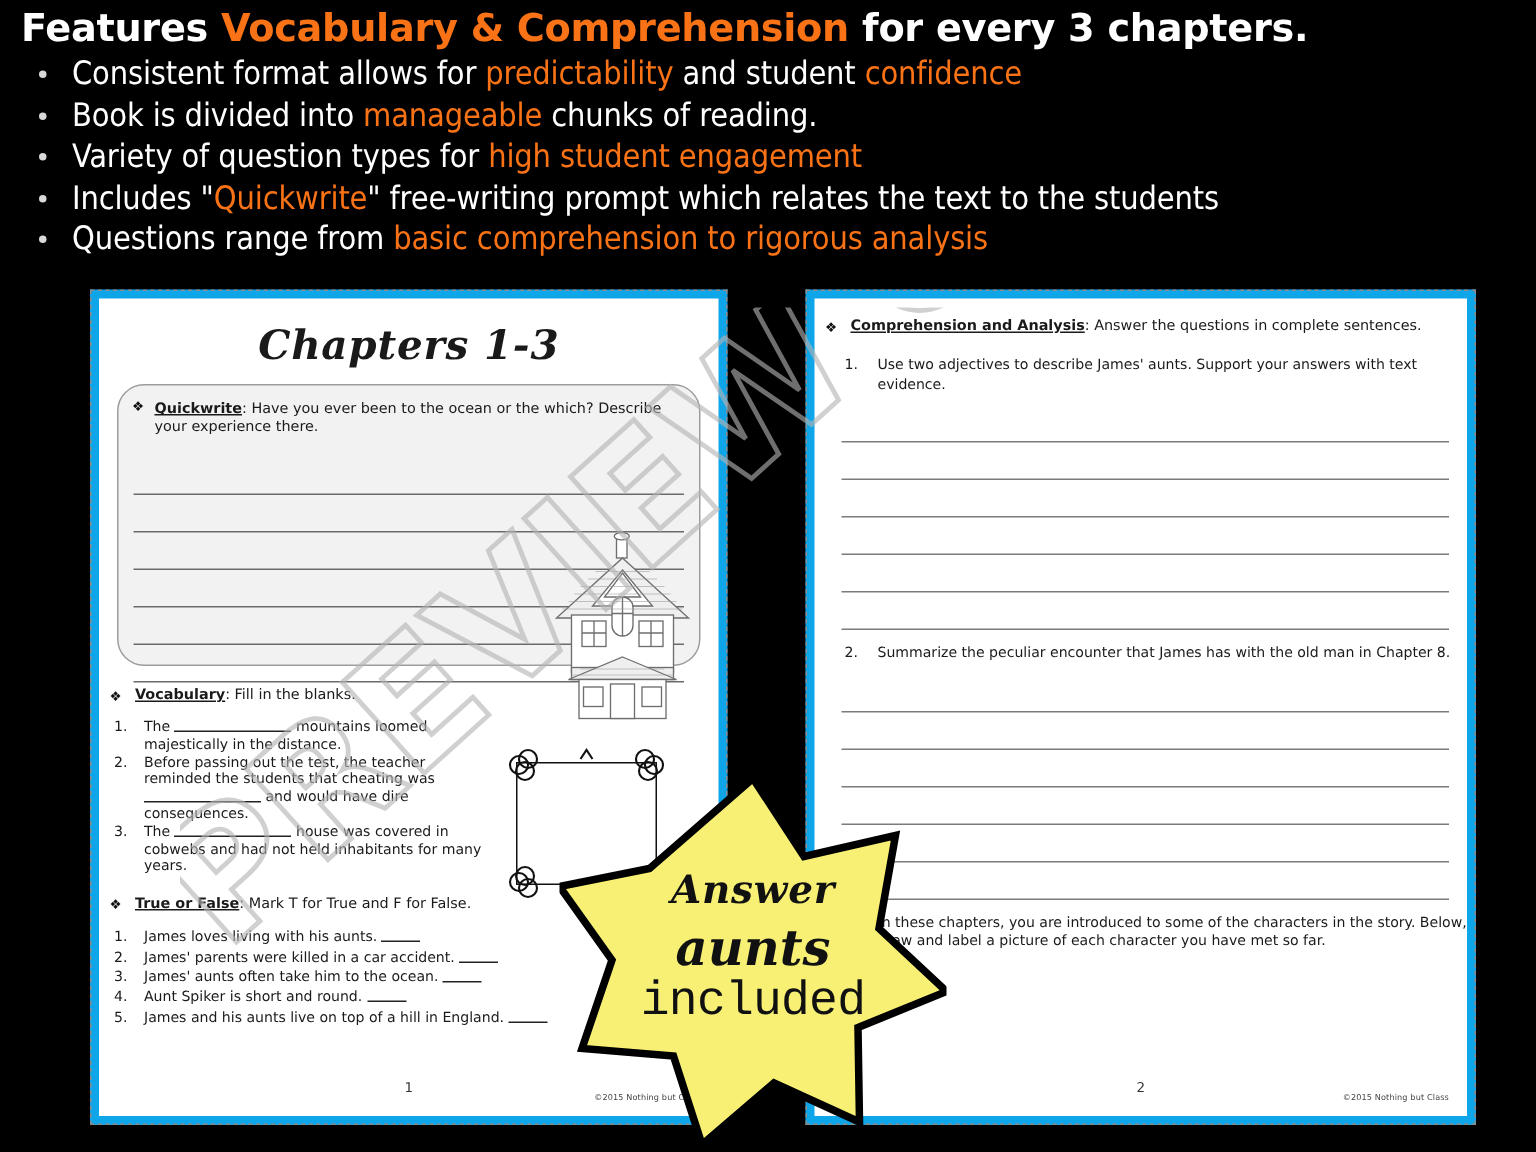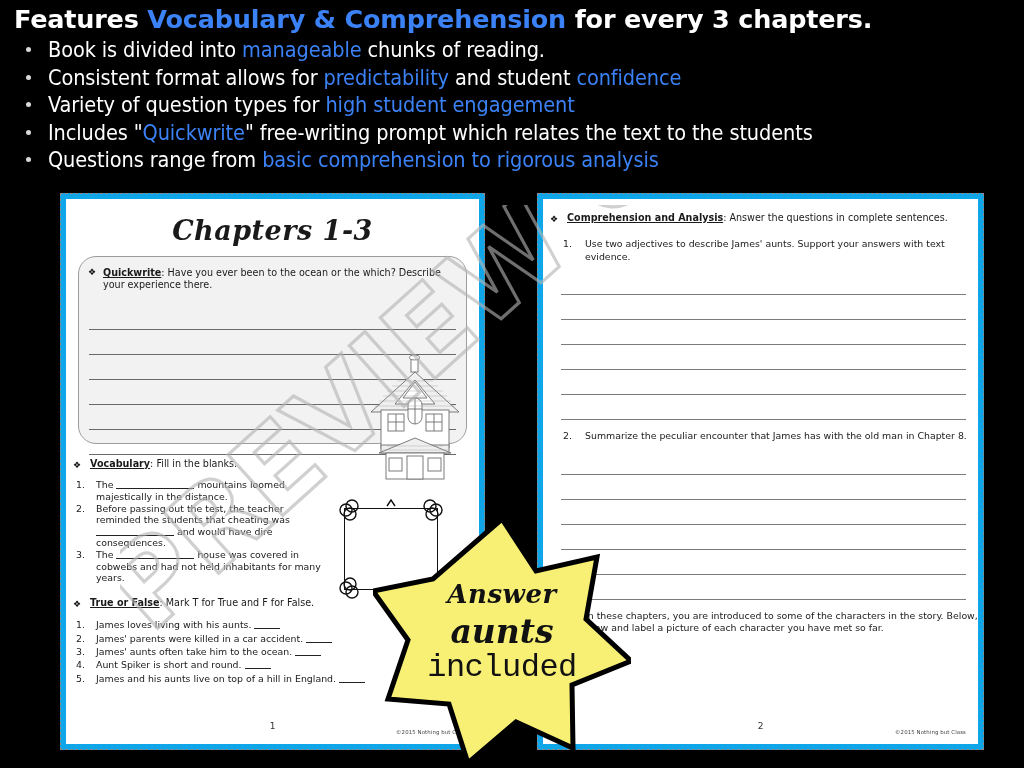--- a/index.html
+++ b/index.html
@@ -35,21 +35,21 @@
     line-height: 27.5px;
     padding-left: 34px;
     white-space: nowrap;
     letter-spacing: -0.1px;
   }
   .bullets li .dot {
     position: absolute; left: 12px; top: 11px;
     width: 5px; height: 5px; border-radius: 50%;
     background: #d9d9d9;
   }
-  .hl { color: #3b82f6; }
+  .hl { color: #f97316; }
 
   
   .page {
     position: absolute;
     background: #0ea5e9;
     border: 1px dashed #8a8a8a;
     overflow: hidden;
   }
   .page-inner { position: absolute; inset: 5px; background: #fff; overflow: hidden; }
 
@@ -179,22 +179,22 @@
   }
 </style>
 </head>
 <body>
 
 <div id="root">
 
   <div class="header">
     <div class="headline" id="headline"><span>Features </span><span class="hl">Vocabulary &amp; Comprehension</span><span> for every 3 chapters.</span></div>
     <ul class="bullets" id="bullet-list">
+        <li><span class="dot"></span><span>Consistent format allows for </span><span class="hl">predictability</span><span> and student </span><span class="hl">confidence</span></li>
         <li><span class="dot"></span><span>Book is divided into </span><span class="hl">manageable</span><span> chunks of reading.</span></li>
-        <li><span class="dot"></span><span>Consistent format allows for </span><span class="hl">predictability</span><span> and student </span><span class="hl">confidence</span></li>
         <li><span class="dot"></span><span>Variety of question types for </span><span class="hl">high student engagement</span></li>
         <li><span class="dot"></span><span>Includes "</span><span class="hl">Quickwrite</span><span>" free-writing prompt which relates the text to the students</span></li>
         <li><span class="dot"></span><span>Questions range from </span><span class="hl">basic comprehension to rigorous analysis</span></li>
       </ul>
   </div>
 
   <div class="page ws" id="page-left">
     <div class="page-inner">
 
       <div class="page-title">Chapters 1-3</div>

